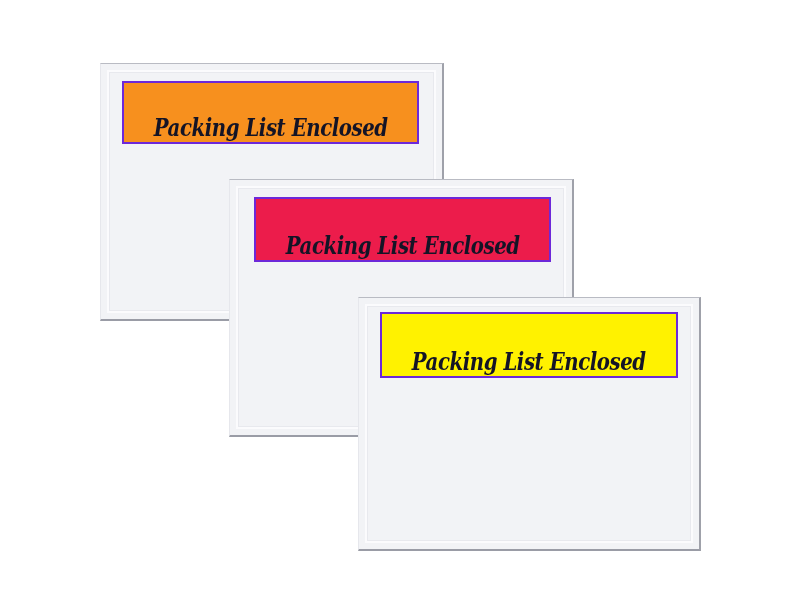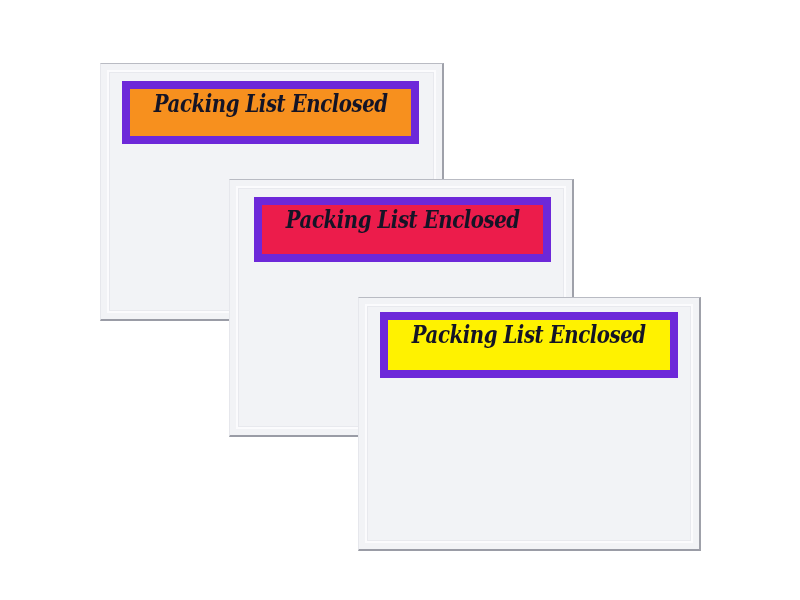--- a/index.html
+++ b/index.html
@@ -15,23 +15,23 @@
   }
   .envelope .inset {
     position: absolute;
     left: 6px; top: 6px; right: 6px; bottom: 6px;
     border: 2px solid #fbfbfd;
     box-shadow: inset 0 0 0 1px #e8e9ee;
     box-sizing: border-box;
   }
   .label {
     position: absolute;
-    border: 8px solid #6d28d9;
+    border: 2px solid #6d28d9;
     box-sizing: border-box;
-    display: flex; align-items: flex-start; justify-content: center;
+    display: flex; align-items: flex-end; justify-content: center;
     overflow: hidden;
   }
   .label-text {
     font-family: "DejaVu Serif", serif;
     font-weight: bold;
     font-style: italic;
     color: #141426;
     font-size: 24px;
     white-space: nowrap;
     transform: scaleX(0.82);

